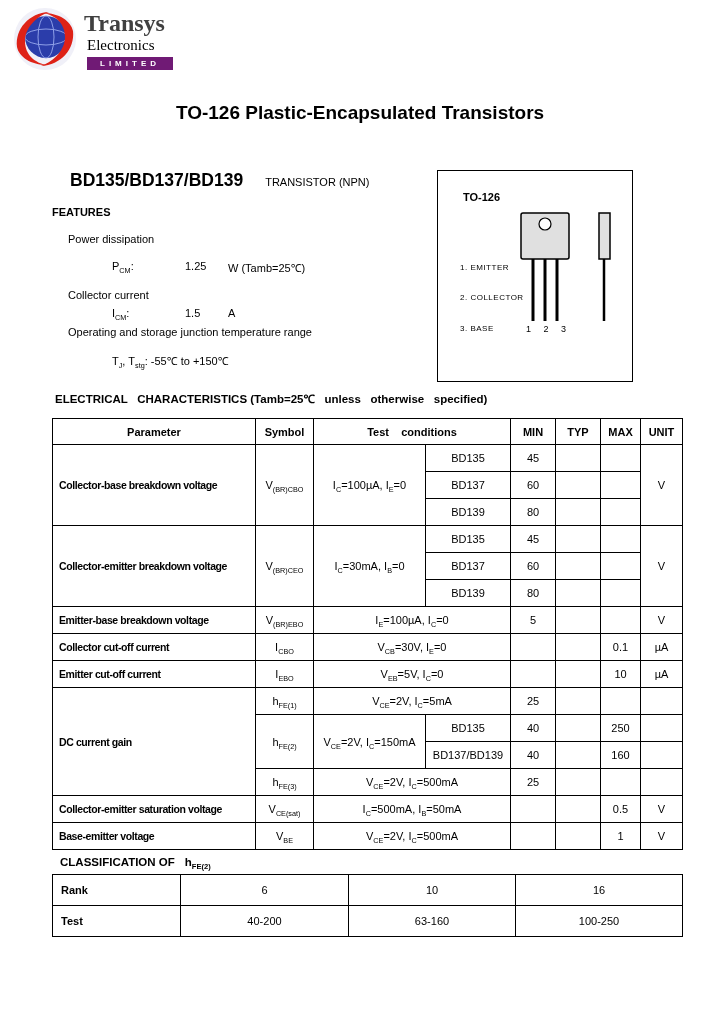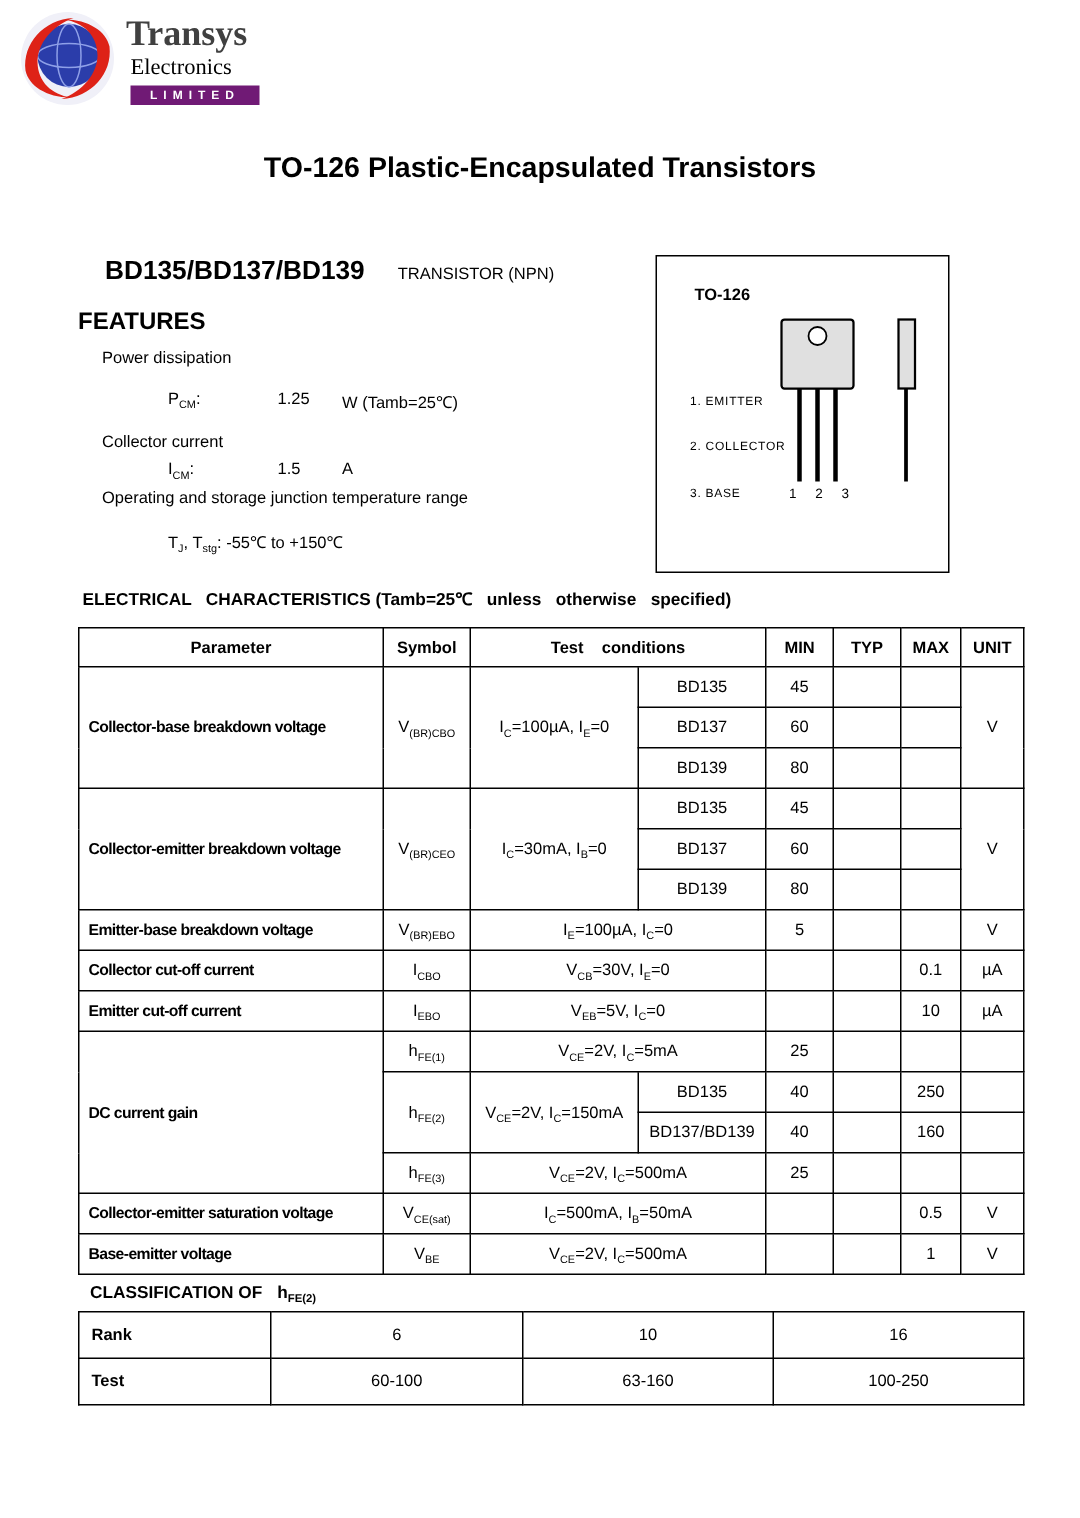--- a/index.html
+++ b/index.html
@@ -11,21 +11,21 @@
   .abs{position:absolute;}
   sub{font-size:0.66em;line-height:0;}
   
   .logo-name{font-family:"Liberation Serif",serif;font-weight:bold;font-size:24px;color:#404040;}
   .logo-sub{font-family:"Liberation Serif",serif;font-size:15px;color:#000000;}
   .logo-badge{background:#701a75;color:#fff;font-size:8px;letter-spacing:4px;width:86px;height:13px;line-height:13px;text-align:center;font-weight:bold;}
   
   .page-title{font-size:19px;font-weight:bold;text-align:center;width:720px;box-sizing:border-box;}
   .part-number{font-size:17.5px;font-weight:bold;}
   .part-type{font-size:11px;margin-left:22px;}
-  .features-heading{font-size:16px;font-weight:bold;}
+  .features-heading{font-size:11px;font-weight:bold;}
   .f-line{font-size:11px;}
   .elec-heading{font-size:11.5px;font-weight:bold;white-space:pre;}
   .class-heading{font-size:11.5px;font-weight:bold;}
   .class-sym{margin-left:10px;}
   
   .pkg-box{border:1px solid #000;width:194px;height:210px;}
   .pkg-label{font-size:11px;font-weight:bold;}
   .pin-label{font-size:8px;letter-spacing:0.5px;}
   .pin-numbers{font-size:9px;letter-spacing:5px;}
   
@@ -263,18 +263,18 @@
   </colgroup>
   <tbody>
       <tr>
     <td class="lbl">Rank</td>
     <td class="c">6</td>
     <td class="c">10</td>
     <td class="c">16</td>
   </tr>
   <tr>
     <td class="lbl">Test</td>
-    <td class="c">60-100</td>
+    <td class="c">40-200</td>
     <td class="c">63-160</td>
     <td class="c">100-250</td>
   </tr>
 </tbody>
   </table>
 
 </body></html>

